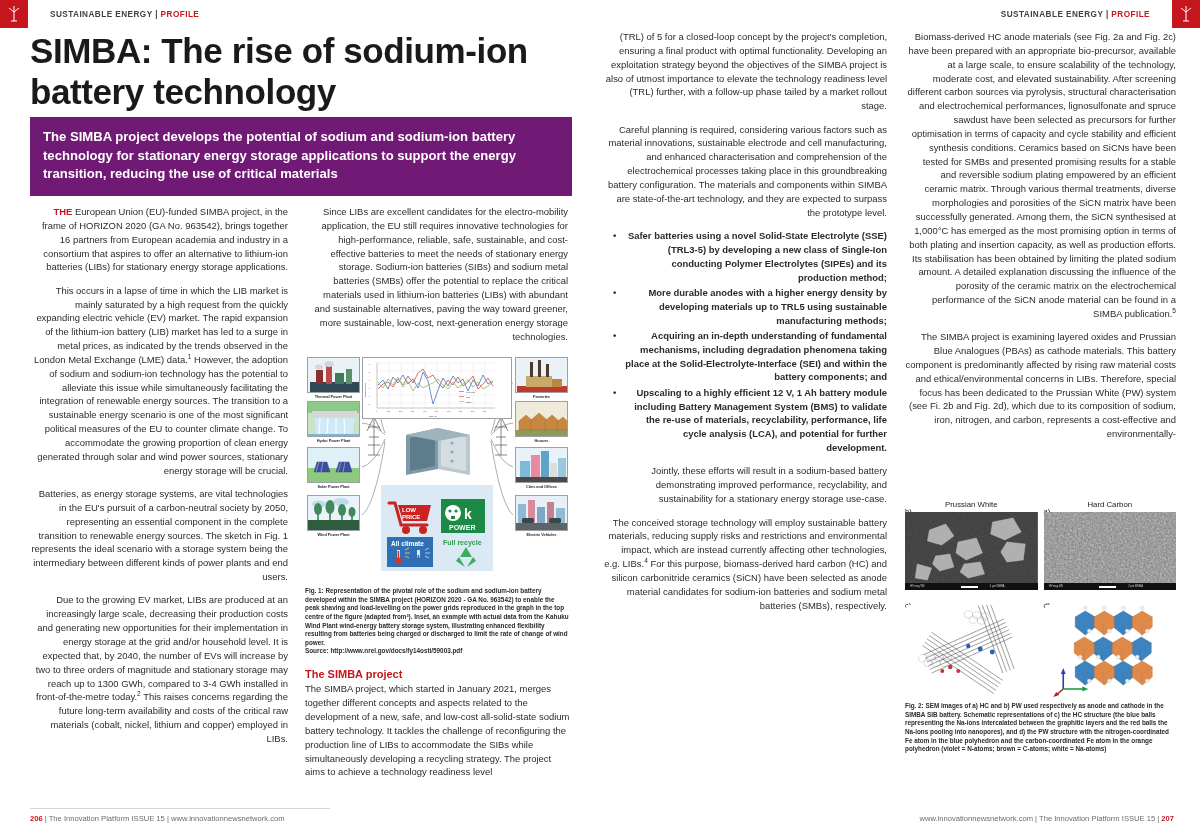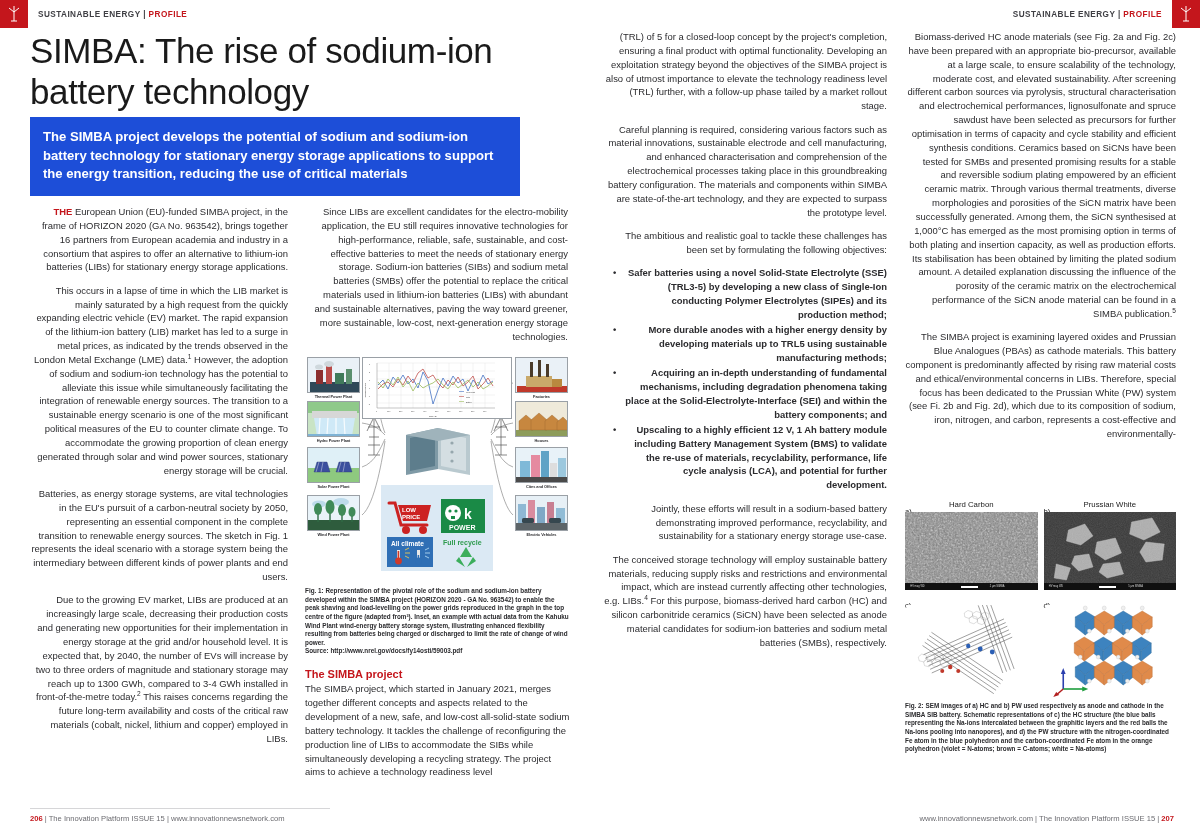--- a/index.html
+++ b/index.html
@@ -9,45 +9,45 @@
     background: #ffffff;
     color: #231f20;
     position: relative;
     overflow: hidden;
   }
   .page { position: relative; width: 1200px; height: 833px; }
 
   
   .runhead {
     position: absolute; top: 0; height: 28px;
-    display: flex; align-items: center; gap: 0;
+    display: flex; align-items: center; gap: 12px;
   }
   .runhead-left { left: 0; }
   .runhead-right { right: 0; }
   .logo-box {
     width: 28px; height: 28px; background: #c4161c;
     display: flex; align-items: center; justify-content: center;
     flex: 0 0 28px;
   }
   .logo-box svg { display:block; }
   .runhead-text {
     font-size: 8.2px; letter-spacing: .45px; font-weight: 700;
     color: #3f3f44; padding: 0 10px; white-space: nowrap;
   }
   .runhead-text .accent { color: #c4161c; }
 
   
   .title {
     position: absolute; left: 30px; top: 30px; width: 560px;
-    font-size: 35px; line-height: 1.18; font-weight: 400;
+    font-size: 35px; line-height: 1.18; font-weight: 700;
     letter-spacing: -0.4px; color: #1a1a1a;
   }
   .standfirst {
-    position: absolute; left: 30px; top: 117px; width: 490px;
-    background: #1d4ed8; color: #fff;
+    position: absolute; left: 30px; top: 117px; width: 542px;
+    background: #701a75; color: #fff;
     padding: 11px 13px 12px 13px;
     font-size: 13.1px; line-height: 1.42; font-weight: 700;
   }
 
   
   .col {
     position: absolute; top: 205px;
     font-size: 9.45px; line-height: 1.465;
     text-align: right; color: #2b2b2e;
   }
@@ -509,66 +509,37 @@
 
     <div style="margin-top:11px">
       <div class="subhead">The SIMBA project</div>
       <div style="font-size:9.45px;line-height:1.465;color:#2b2b2e">The SIMBA project, which started in January 2021, merges together different concepts and aspects related to the development of a new, safe, and low-cost all-solid-state sodium battery technology. It tackles the challenge of reconfiguring the production line of LIBs to accommodate the SIBs while simultaneously developing a recycling strategy. The project aims to achieve a technology readiness level</div>
     </div>
   </div>
 
   <div class="col c3">
     <p>(TRL) of 5 for a closed-loop concept by the project's completion, ensuring a final product with optimal functionality. Developing an exploitation strategy beyond the objectives of the SIMBA project is also of utmost importance to elevate the technology readiness level (TRL) further, with a follow-up phase tailed by a market rollout stage.</p>
     <p>Careful planning is required, considering various factors such as material innovations, sustainable electrode and cell manufacturing, and enhanced characterisation and comprehension of the electrochemical processes taking place in this groundbreaking battery configuration. The materials and components within SIMBA are state-of-the-art technology, and they are expected to surpass the prototype level.</p>
-    <p>The ambitious and realistic goal to tackle these challenges has been set by formulating the following objectives:</p>
     <ul class="objectives">
       <li>Safer batteries using a novel Solid-State Electrolyte (SSE) (TRL3-5) by developing a new class of Single-Ion conducting Polymer Electrolytes (SIPEs) and its production method;</li>
       <li>More durable anodes with a higher energy density by developing materials up to TRL5 using sustainable manufacturing methods;</li>
       <li>Acquiring an in-depth understanding of fundamental mechanisms, including degradation phenomena taking place at the Solid-Electrolyte-Interface (SEI) and within the battery components; and</li>
       <li>Upscaling to a highly efficient 12 V, 1 Ah battery module including Battery Management System (BMS) to validate the re-use of materials, recyclability, performance, life cycle analysis (LCA), and potential for further development.</li>
     </ul>
     <p>Jointly, these efforts will result in a sodium-based battery demonstrating improved performance, recyclability, and sustainability for a stationary energy storage use-case.</p>
     <p><span>The conceived storage technology will employ sustainable battery materials, reducing supply risks and restrictions and environmental impact, which are instead currently affecting other technologies, e.g. LIBs.</span><sup>4</sup><span> For this purpose, biomass-derived hard carbon (HC) and silicon carbonitride ceramics (SiCN) have been selected as anode material candidates for sodium-ion batteries and sodium metal batteries (SMBs), respectively.</span></p>
   </div>
 
   <div class="col c4">
     <p><span>Biomass-derived HC anode materials (see Fig. 2a and Fig. 2c) have been prepared with an appropriate bio-precursor, available at a large scale, to ensure scalability of the technology, moderate cost, and elevated sustainability. After screening different carbon sources via pyrolysis, structural characterisation and electrochemical performances, lignosulfonate and spruce sawdust have been selected as precursors for further optimisation in terms of capacity and cycle stability and efficient synthesis conditions. Ceramics based on SiCNs have been tested for SMBs and presented promising results for a stable and reversible sodium plating empowered by an efficient ceramic matrix. Through various thermal treatments, diverse morphologies and porosities of the SiCN matrix have been successfully generated. Among them, the SiCN synthesised at 1,000°C has emerged as the most promising option in terms of both plating and insertion capacity, as well as production efforts. Its stabilisation has been obtained by limiting the plated sodium amount. A detailed explanation discussing the influence of the porosity of the ceramic matrix on the electrochemical performance of the SiCN anode material can be found in a SIMBA publication.</span><sup>5</sup></p>
     <p>The SIMBA project is examining layered oxides and Prussian Blue Analogues (PBAs) as cathode materials. This battery component is predominantly affected by rising raw material costs and ethical/environmental concerns in LIBs. Therefore, special focus has been dedicated to the Prussian White (PW) system (see Fi. 2b and Fig. 2d), which due to its composition of sodium, iron, nitrogen, and carbon, represents a cost-effective and environmentally-</p>
   </div>
 
   <div class="fig2">
     <div class="fig2-grid">
-
-      <div class="f2cell">
-        <div style="position:relative;height:11px">
-          <span class="f2lab">a)</span>
-          <span class="f2title">Hard Carbon</span>
-        </div>
-        <div class="sem">
-          <svg width="100%" height="78" preserveAspectRatio="none" viewBox="0 0 130 78">
-            <defs>
-              <filter id="hcN">
-                  <feTurbulence type="fractalNoise" baseFrequency="0.55" numOctaves="4" seed="7"></feTurbulence>
-                <feColorMatrix type="saturate" values="0"></feColorMatrix>
-                <feComponentTransfer>
-                    <feFuncA type="linear" slope="1.6" intercept="-0.1"></feFuncA>
-                  </feComponentTransfer>
-                </filter>
-            </defs>
-            <rect width="130" height="78" fill="#8a8a8a"></rect>
-            <rect width="130" height="78" filter="url(#hcN)" opacity=".95"></rect>
-            <rect width="130" height="78" fill="#777" opacity=".25"></rect>
-          </svg>
-          <div class="sem-bar">
-            <span class="txt" style="left:4%">HV  mag  WD</span>
-            <span class="tick"></span>
-            <span class="txt" style="left:64%">2 µm   SIMBA</span>
-          </div>
-        </div>
-      </div>
 
       <div class="f2cell">
         <div style="position:relative;height:11px">
           <span class="f2lab">b)</span>
           <span class="f2title">Prussian White</span>
         </div>
         <div class="sem">
           <svg width="100%" height="78" preserveAspectRatio="none" viewBox="0 0 130 78">
             <defs>
               <filter id="pwN">
@@ -588,20 +559,48 @@
               <polygon points="58,52 74,50 78,62 62,66 54,60"></polygon>
               <polygon points="30,44 44,42 48,55 34,59 27,52"></polygon>
               <polygon points="12,52 26,56 22,68 10,66"></polygon>
             </g>
             <rect width="130" height="78" filter="url(#pwN)" opacity=".35"></rect>
           </svg>
           <div class="sem-bar">
             <span class="txt" style="left:4%">HV  mag  WD</span>
             <span class="tick"></span>
             <span class="txt" style="left:64%">5 µm   SIMBA</span>
+          </div>
+        </div>
+      </div>
+
+      <div class="f2cell">
+        <div style="position:relative;height:11px">
+          <span class="f2lab">a)</span>
+          <span class="f2title">Hard Carbon</span>
+        </div>
+        <div class="sem">
+          <svg width="100%" height="78" preserveAspectRatio="none" viewBox="0 0 130 78">
+            <defs>
+              <filter id="hcN">
+                  <feTurbulence type="fractalNoise" baseFrequency="0.55" numOctaves="4" seed="7"></feTurbulence>
+                <feColorMatrix type="saturate" values="0"></feColorMatrix>
+                <feComponentTransfer>
+                    <feFuncA type="linear" slope="1.6" intercept="-0.1"></feFuncA>
+                  </feComponentTransfer>
+                </filter>
+            </defs>
+            <rect width="130" height="78" fill="#8a8a8a"></rect>
+            <rect width="130" height="78" filter="url(#hcN)" opacity=".95"></rect>
+            <rect width="130" height="78" fill="#777" opacity=".25"></rect>
+          </svg>
+          <div class="sem-bar">
+            <span class="txt" style="left:4%">HV  mag  WD</span>
+            <span class="tick"></span>
+            <span class="txt" style="left:64%">2 µm   SIMBA</span>
           </div>
         </div>
       </div>
 
       <div class="f2cell">
         <div style="position:relative;height:11px">
           <span class="f2lab">c)</span>
         </div>
         <div class="schem">
           <svg width="100%" height="92" preserveAspectRatio="xMidYMid meet" viewBox="0 0 130 92">

